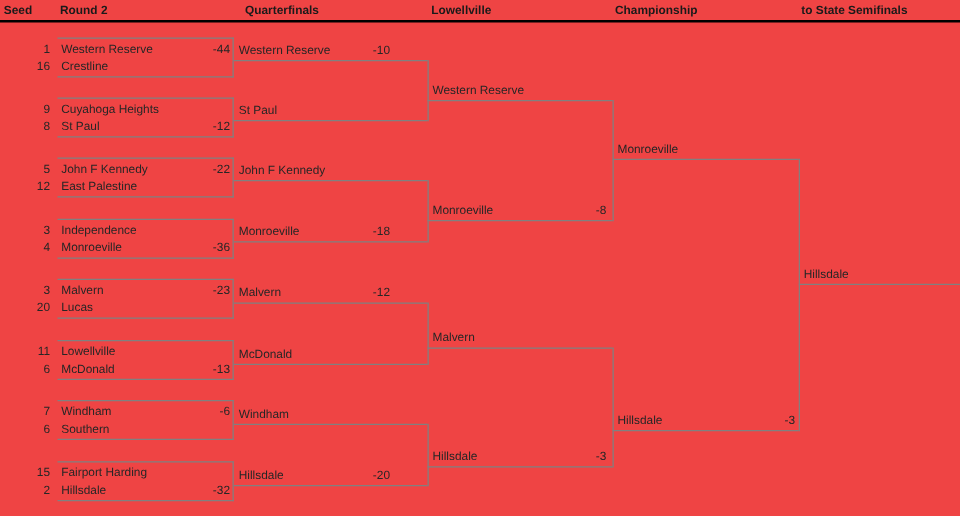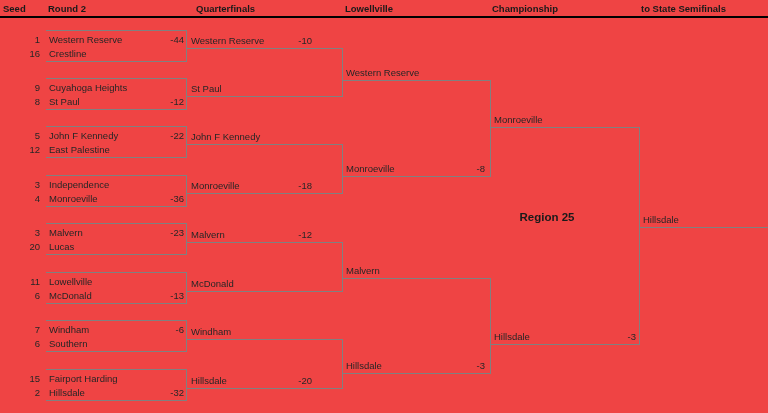--- a/index.html
+++ b/index.html
@@ -144,16 +144,15 @@
   <div class="vl" style="left:639px;top:127px;height:218px"></div>
 
   <div class="t chname" style="top:115px">Monroeville</div>
   <div class="t chname" style="top:332px">Hillsdale</div>
   <div class="t chscore" style="top:332px">-3</div>
 
   <div class="hl fl" style="top:227px"></div>
   <div class="t finame" style="top:215px">Hillsdale</div>
 
   <div id="division">
-    <div>Region 25</div>
   </div>
 
 </div>
 
 </body></html>

